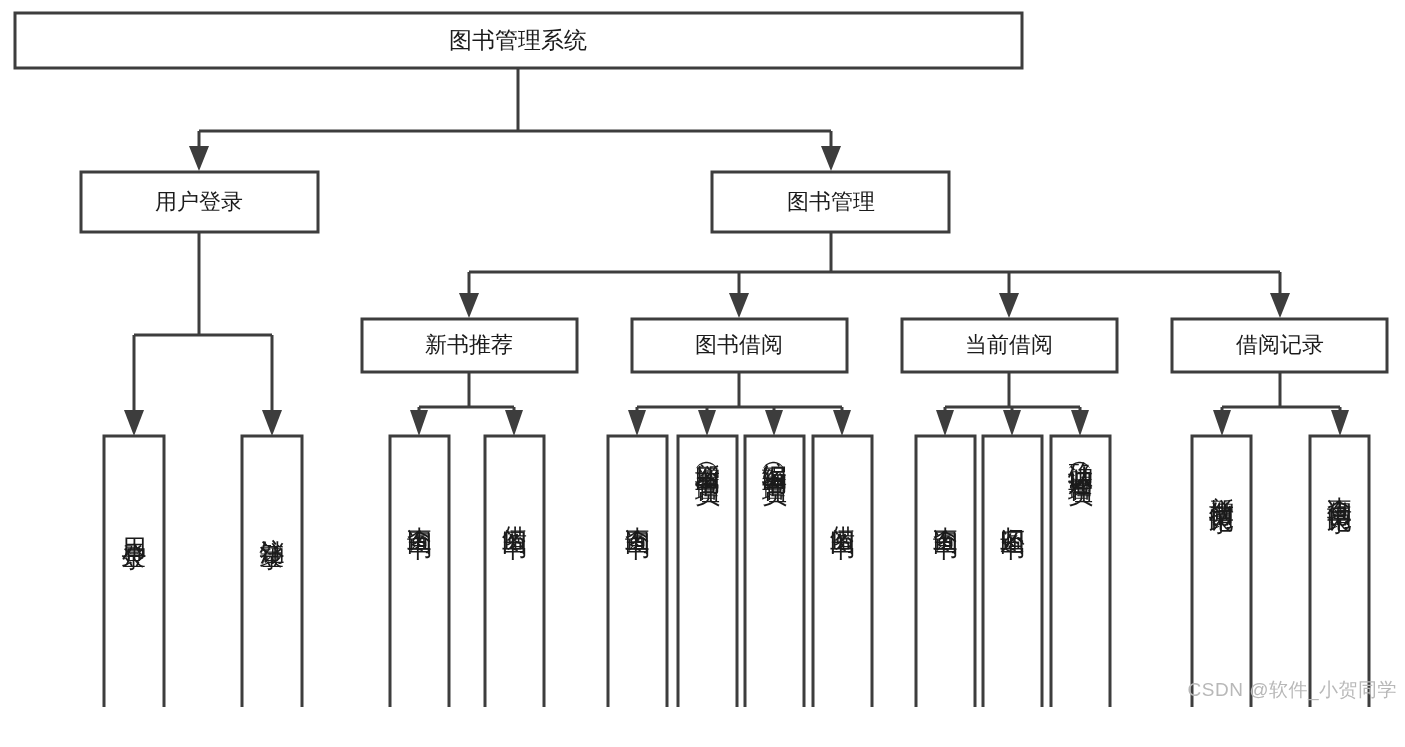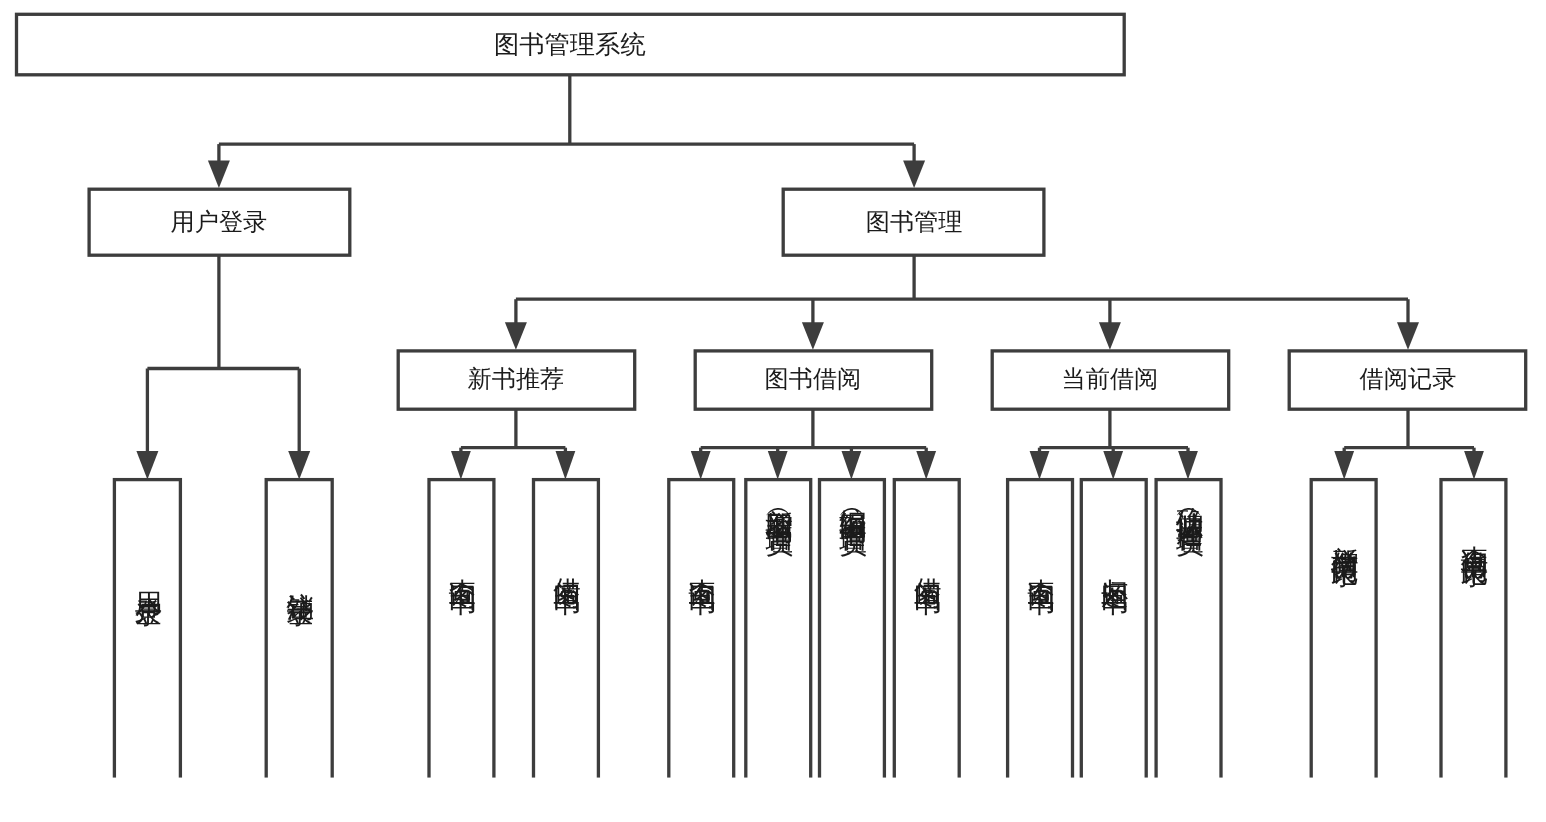--- a/index.html
+++ b/index.html
@@ -251,13 +251,14 @@
   </div>
 
   <div class="vert-label-wrap" style="left:1192px; top:436px; width:59px; height:299px;">
     <span class="vert-label" style="margin-top:40px;">新增借阅记录</span>
   </div>
 
   <div class="vert-label-wrap" style="left:1310px; top:436px; width:59px; height:299px;">
     <span class="vert-label" style="margin-top:40px;">查询借阅记录</span>
   </div>
 
+  <div class="watermark">CSDN @软件_小贺同学</div>
 </div>
 
 </body></html>

